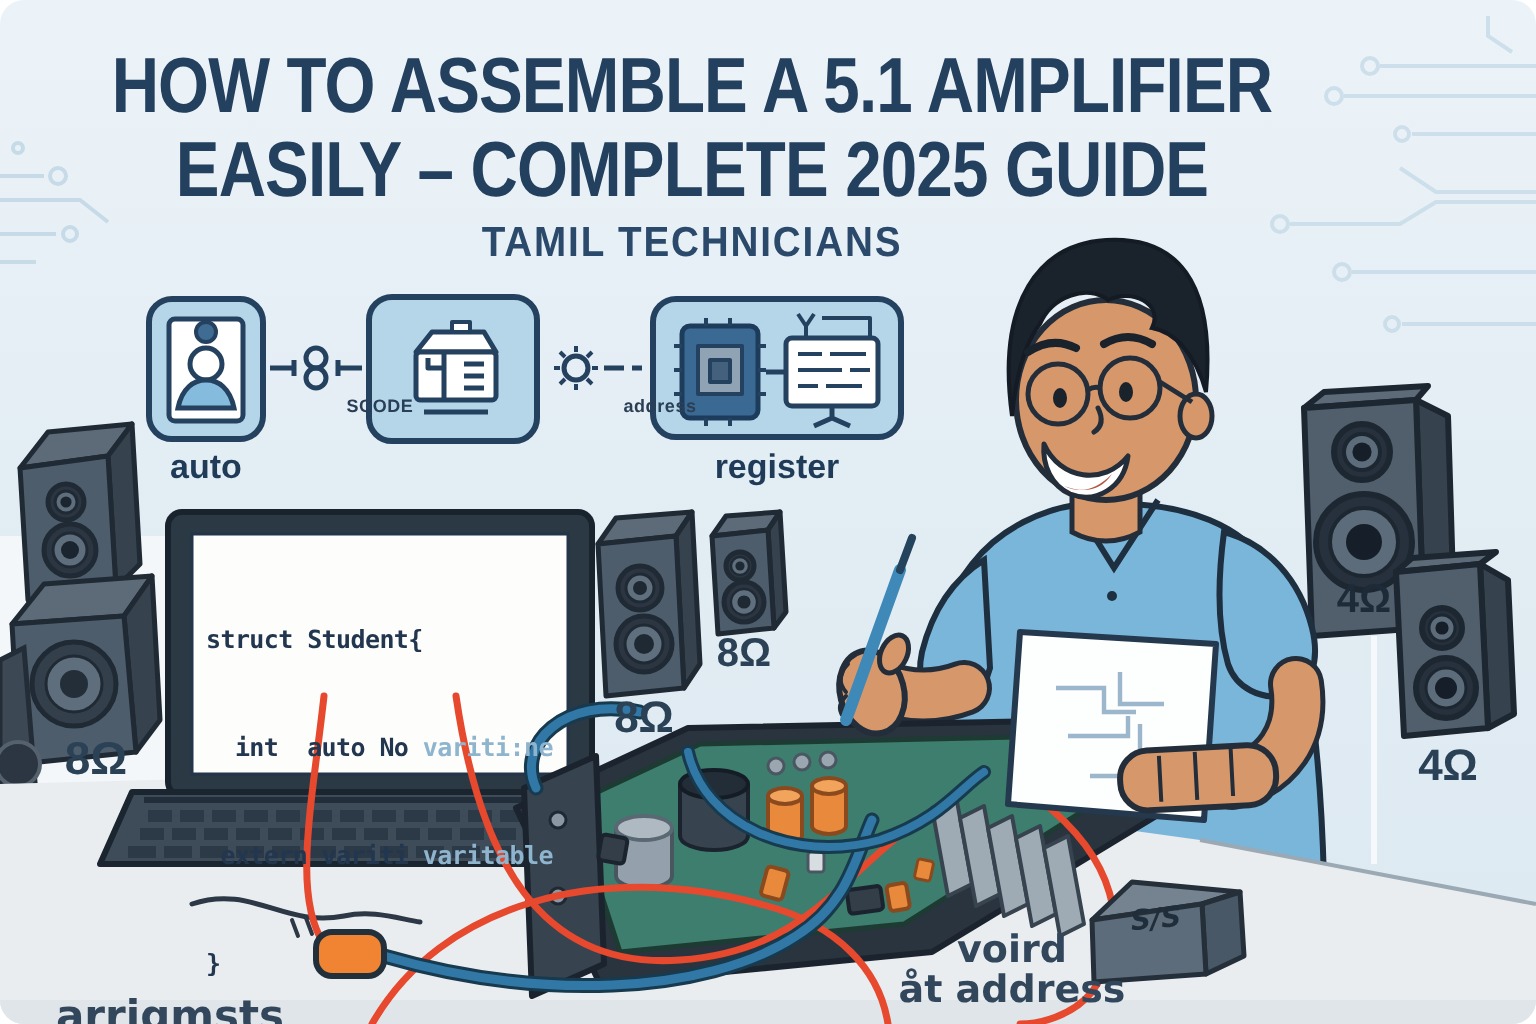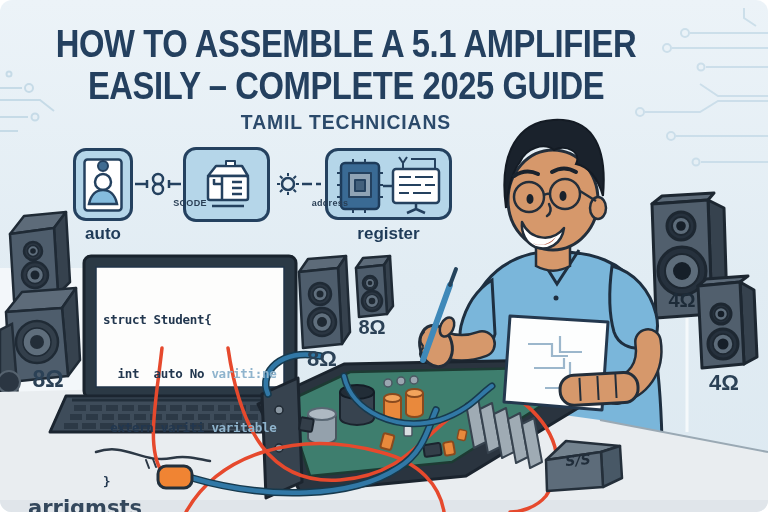--- a/index.html
+++ b/index.html
@@ -329,15 +329,19 @@
     
   </div>
 
   <div class="abs ohm" style="left:26px;top:366px;width:44px;text-align:center;font-size:23px">8Ω</div>
   <div class="abs ohm" style="left:300px;top:346px;width:44px;text-align:center;font-size:22px">8Ω</div>
   <div class="abs ohm" style="left:352px;top:316px;width:40px;text-align:center;font-size:20px">8Ω</div>
   <div class="abs ohm" style="left:662px;top:289px;width:40px;text-align:center;font-size:20px;color:#1d2b38">4Ω</div>
   <div class="abs ohm" style="left:702px;top:370px;width:44px;text-align:center;font-size:22px">4Ω</div>
 
   <div class="abs note" style="left:28px;top:496px;font-size:21px">arrigmsts</div>
+  <div class="abs note" style="left:445px;top:465px;width:122px;text-align:center;font-size:19px;line-height:20px">
+    <div>voird</div>
+    <div>åt address</div>
+  </div>
   <div class="abs note" style="left:552px;top:452px;width:52px;text-align:center;font-size:14px;font-style:italic;color:#202d3a;transform:rotate(-5deg)">S/S</div>
 
 </div>
 
 </body></html>

